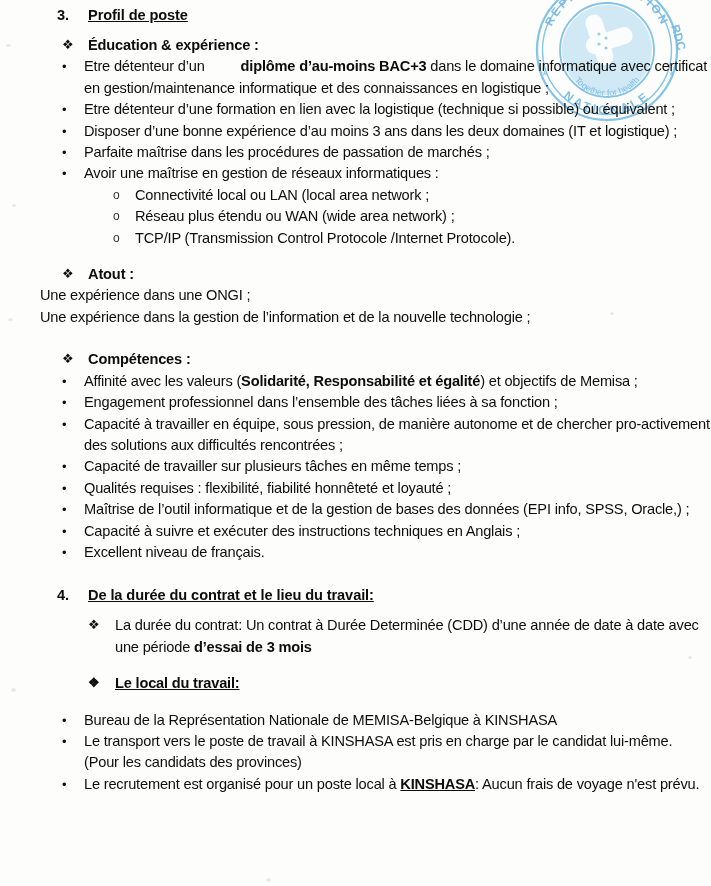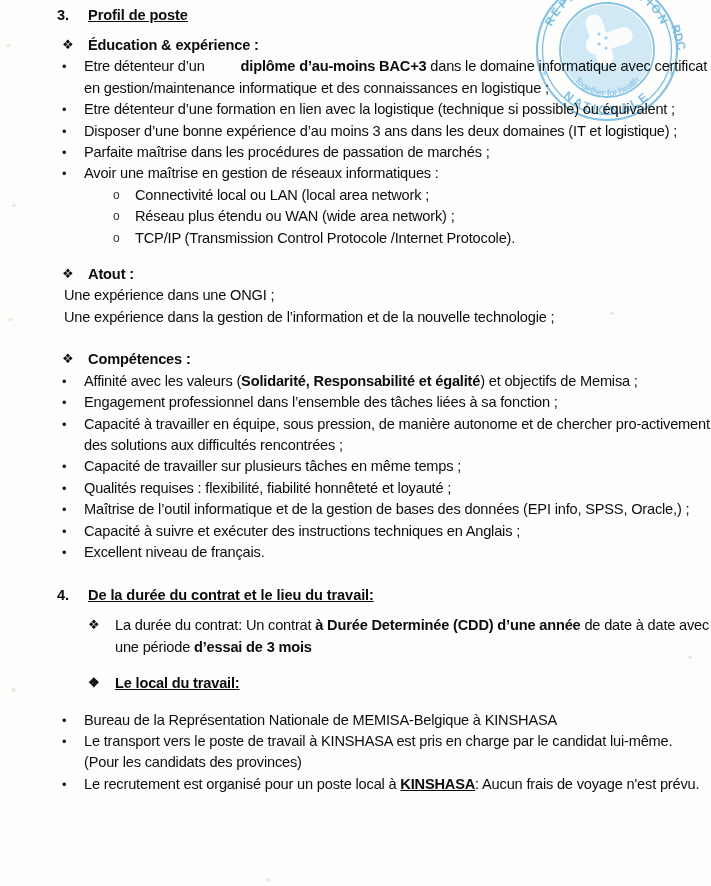--- a/index.html
+++ b/index.html
@@ -106,21 +106,21 @@
   .subbullet .marker {
     position: absolute;
     left: 113px;
     top: 0;
     font-size: 12px;
     color: #333;
   }
 
   
   .plain {
-    padding-left: 64px;
+    padding-left: 40px;
     font-size: 14.6px;
     line-height: 21.4px;
     letter-spacing: -0.18px;
   }
 
   .spacer-sm { height: 9px; }
   .spacer-md { height: 15px; }
   .spacer-lg { height: 21px; }
 
   
@@ -299,21 +299,21 @@
 
     <div class="num-head">
       <span class="num">4.</span>
       <span class="txt">De la durée du contrat et le lieu du travail:</span>
     </div>
 
     <div class="spacer-sm"></div>
 
     <div class="dia-item">
       <span class="marker">❖</span>
-      <span><span>La durée du contrat: Un contrat </span><span style="font-weight: bold;">à Durée Determinée (CDD) d’une année</span><span> de date à date avec une période </span><span style="font-weight: bold;">d’essai de 3 mois</span></span>
+      <span><span>La durée du contrat: Un contrat </span><span style="font-weight: normal;">à Durée Determinée (CDD) d’une année</span><span> de date à date avec une période </span><span style="font-weight: bold;">d’essai de 3 mois</span></span>
     </div>
 
     <div class="spacer-md"></div>
 
     <div class="dia-item bolded">
       <span class="marker">❖</span>
       <span class="u">Le local du travail:</span>
     </div>
 
     <div class="spacer-md"></div>

